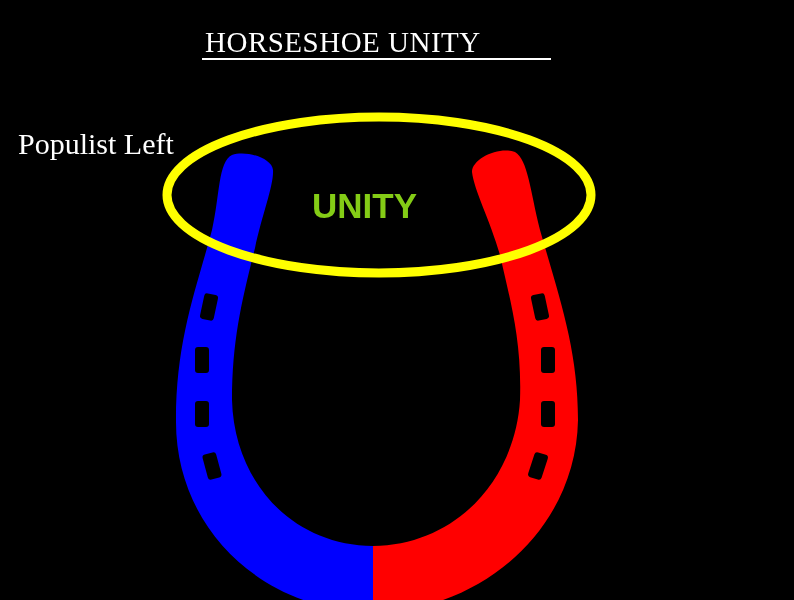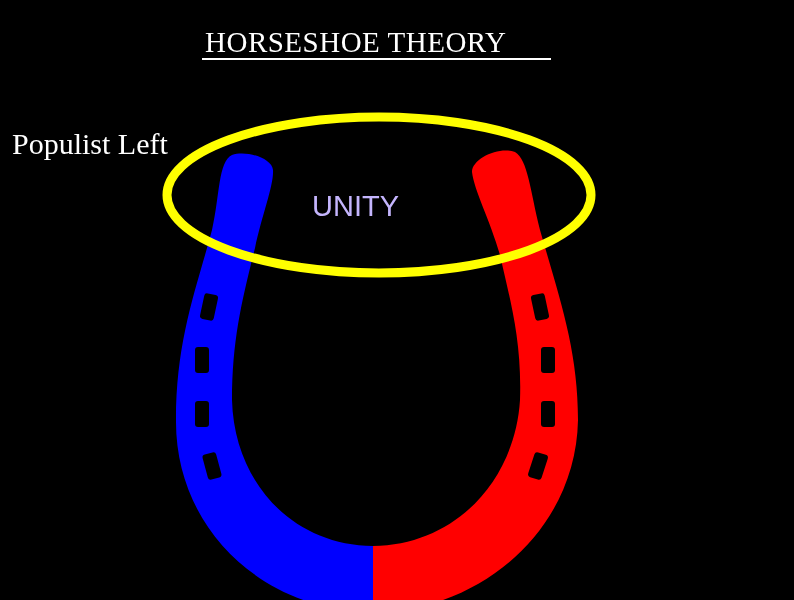--- a/index.html
+++ b/index.html
@@ -8,26 +8,26 @@
     position: absolute; left: 202px; top: 26px; width: 346px;
     color: #fff; font-family: "Liberation Serif", "DejaVu Serif", serif;
     font-size: 29px; letter-spacing: 0.5px; white-space: nowrap;
     border-bottom: 2px solid #fff; line-height: 32px; padding-left: 3px;
   }
   .label {
     position: absolute; color: #fff;
     font-family: "Liberation Serif", "DejaVu Serif", serif;
     font-size: 30px; white-space: nowrap; line-height: 34px;
   }
-  .label-left { left: 12px; top: 127px; }
+  .label-left { left: 18px; top: 127px; }
   .label-right { left: 563px; top: 127px; }
   .unity {
     position: absolute; left: 312px; top: 186px;
-    color: #c4b5fd; font-family: "Liberation Sans", "DejaVu Sans", sans-serif;
-    font-weight: normal; font-size: 29px; line-height: 40px; white-space: nowrap;
+    color: #84cc16; font-family: "Liberation Sans", "DejaVu Sans", sans-serif;
+    font-weight: bold; font-size: 35px; line-height: 40px; white-space: nowrap;
   }
   svg.art { position: absolute; left: 0; top: 0; }
 </style>
 </head>
 <body>
 
 <div class="canvas">
   <svg class="art" width="794" height="600" viewBox="0 0 794 600">
     <defs>
       <clipPath id="leftHalf">
@@ -69,16 +69,16 @@
     <g fill="#000">
       <rect x="533" y="294" width="14" height="26" rx="3" transform="rotate(-12 540 307)"></rect>
       <rect x="541" y="347" width="14" height="26" rx="3"></rect>
       <rect x="541" y="401" width="14" height="26" rx="3"></rect>
       <rect x="531" y="453" width="14" height="26" rx="3" transform="rotate(18 538 466)"></rect>
     </g>
 
     <ellipse cx="379" cy="195" rx="212" ry="78" fill="none" stroke="#ffff00" stroke-width="9"></ellipse>
   </svg>
 
-  <div class="title">HORSESHOE THEORY</div>
+  <div class="title">HORSESHOE UNITY</div>
   <div class="label label-left">Populist Left</div>
   <div class="unity">UNITY</div>
 </div>
 
 </body></html>

